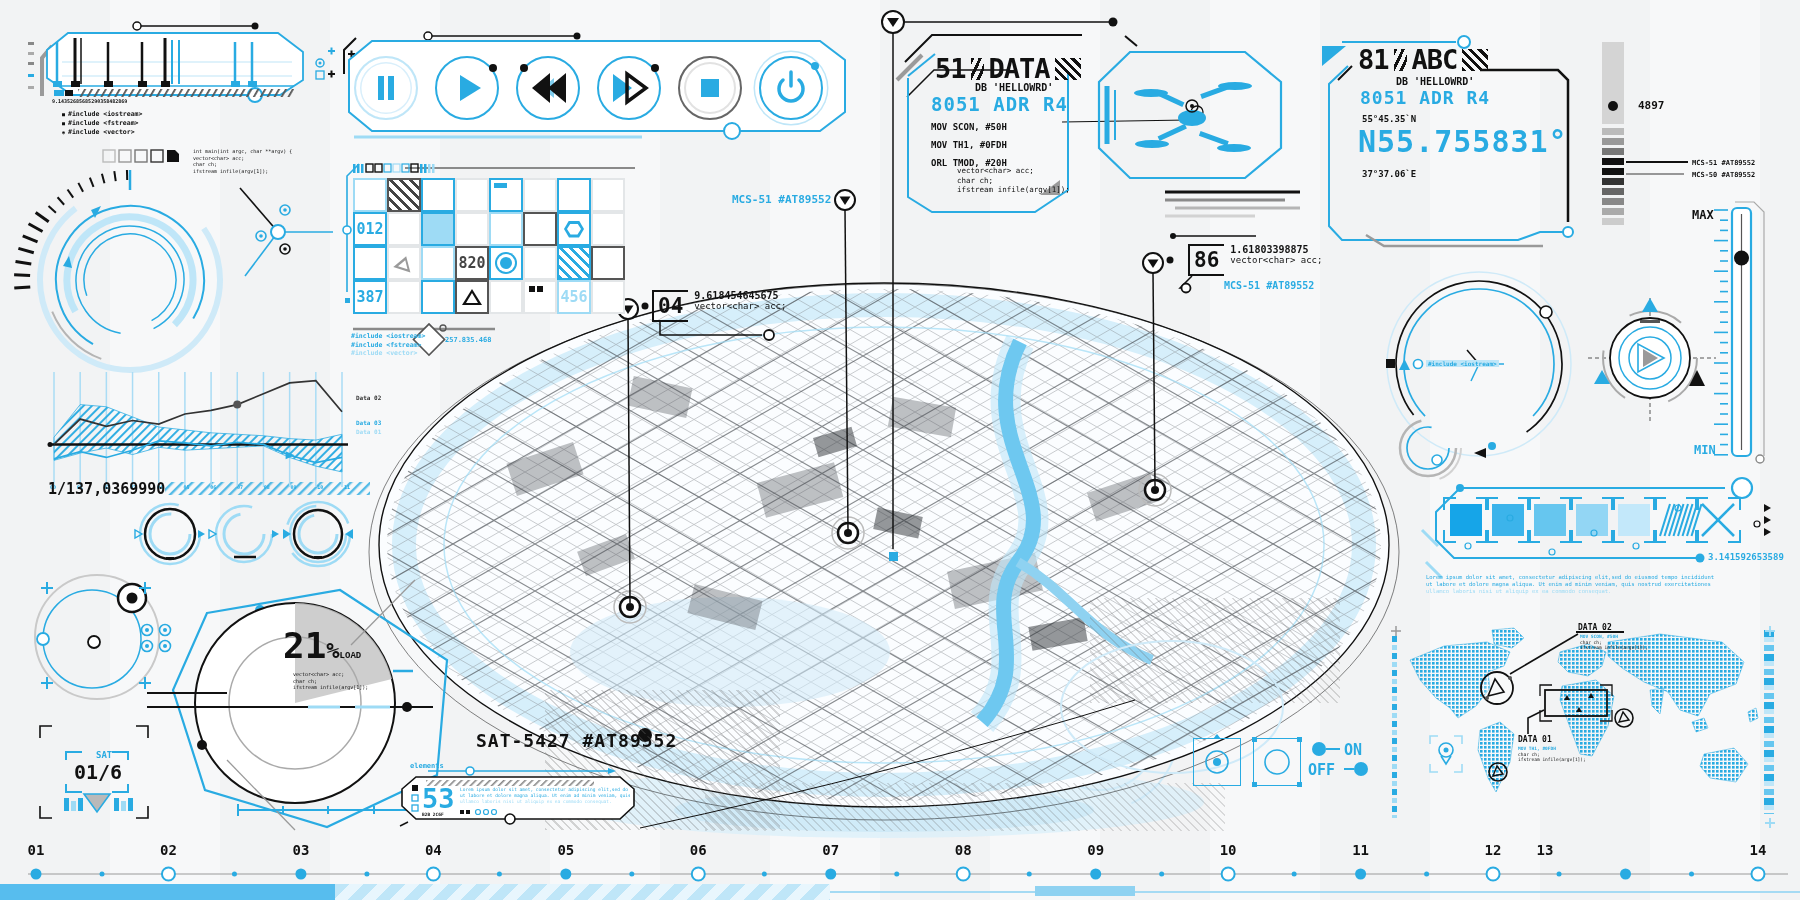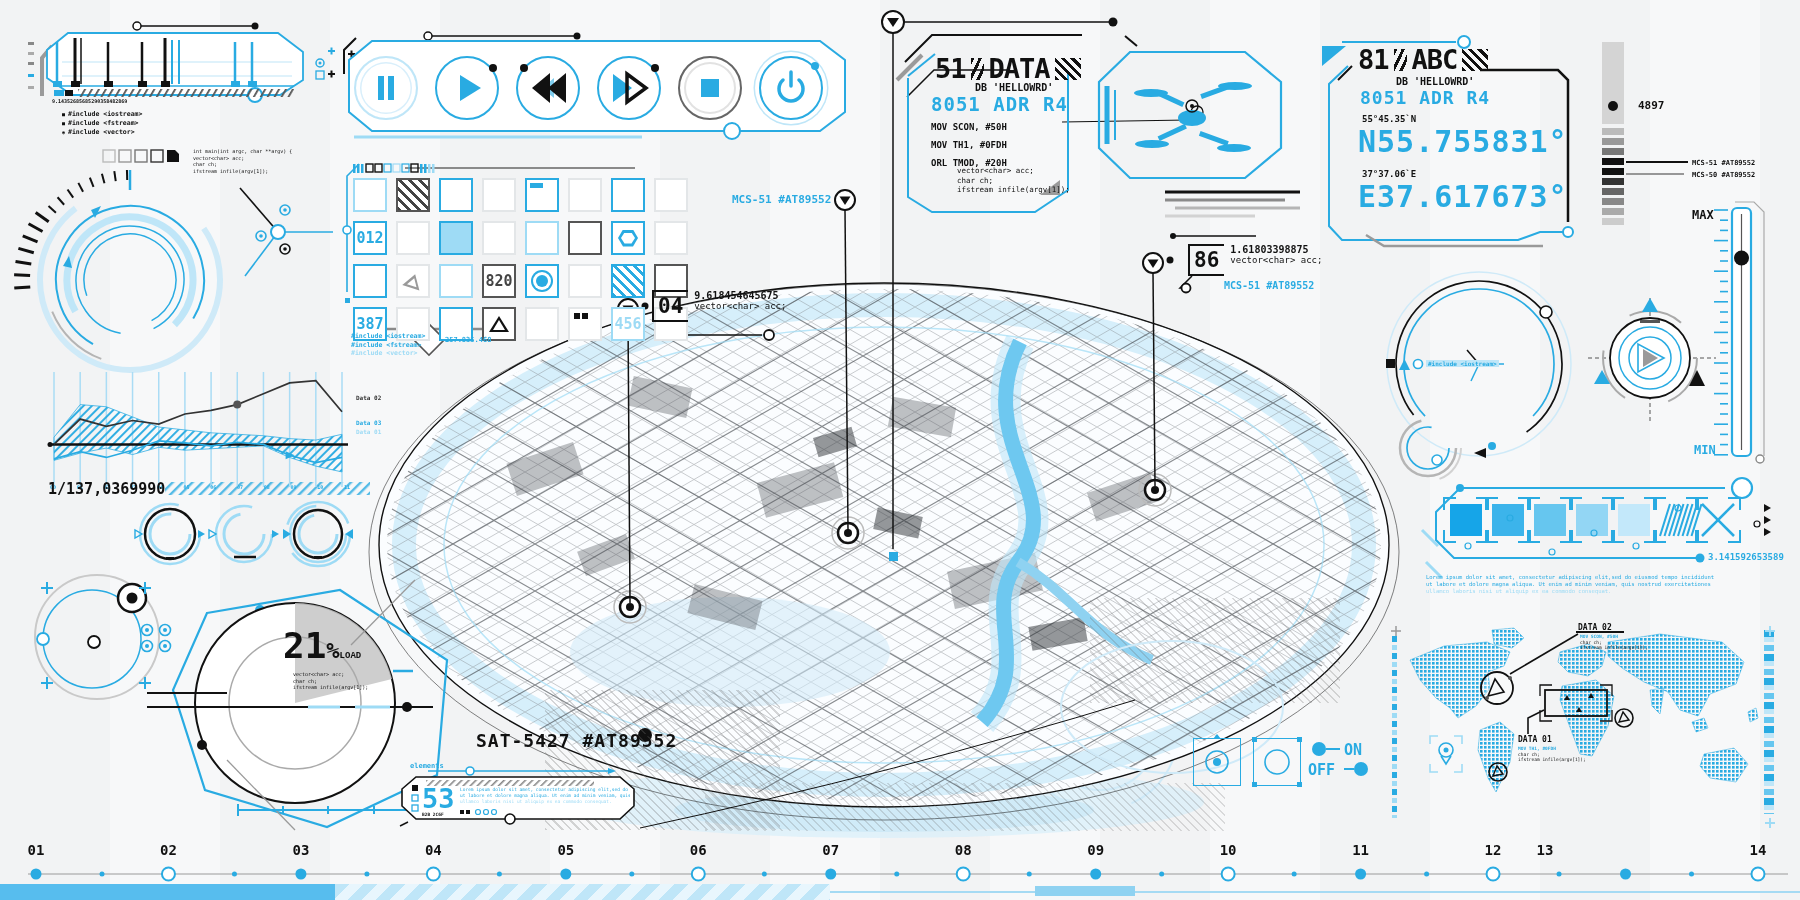--- a/index.html
+++ b/index.html
@@ -20,21 +20,21 @@
   .inc:nth-child(3)::before{content:"◉ ";}
   
   #mediabtns{display:flex;gap:17px;}
   .mbtn{width:60px;height:60px;border-radius:50%;border:2.5px solid #29abe2;position:relative;background:#fff;flex:none;}
   .mbtn svg{position:absolute;left:0;top:0;}
   .mbtn.pause{border-color:#bfe6f8;box-shadow:inset 0 0 0 4px #fff, inset 0 0 0 5.5px #d9effb;}
   .mbtn.stop{border-color:#666;box-shadow:inset 0 0 0 4px #fff, inset 0 0 0 6px #e2e2e2;}
   .mbtn.power{box-shadow:0 0 0 4px #fff,0 0 0 5.5px #bfe6f8;}
   .mdot{position:absolute;width:8px;height:8px;border-radius:50%;background:#111;}
   
-  #gridcells{display:grid;grid-template-columns:repeat(8,34px);grid-auto-rows:34px;gap:9px;}
+  #gridcells{display:grid;grid-template-columns:repeat(8,34px);grid-auto-rows:34px;gap:0;}
   .gc{border:2px solid #e3e6e8;position:relative;display:flex;align-items:center;justify-content:center;background:#fff;}
   .c-b{border-color:#29abe2;} .c-lb{border-color:#9edbf5;} .c-d{border-color:#555;} .c-g{border-color:#e3e6e8;}
   .gv{font-weight:bold;font-size:15px;}
   .gv-blue{color:#29abe2;} .gv-dark{color:#444;} .gv-light{color:#9edbf5;}
   .gg-hatchD{background:repeating-linear-gradient(45deg,#444 0 2.5px,#fff 2.5px 7px);}
   .gg-hatchB{background:repeating-linear-gradient(45deg,#29abe2 0 2.5px,#fff 2.5px 7px);}
   .gg-fill{background:#9edbf5;}
   .gg-bar::before{content:"";position:absolute;top:3px;left:3px;width:13px;height:5px;background:#29abe2;}
   .gg-sq2::before{content:"";position:absolute;top:4px;left:4px;width:6px;height:6px;background:#111;box-shadow:8px 0 0 #111;}
   .gg-circ::before{content:"";width:12px;height:12px;border-radius:50%;background:#29abe2;box-shadow:0 0 0 3px #fff,0 0 0 5px #29abe2;}
@@ -506,21 +506,20 @@
       <span>81</span>
       <span class="slashes"></span>
       <span>ABC</span>
       <span class="hatchblk"></span>
     </div>
     <div class="abs b" style="left:78px;top:44px;font-size:10px;">DB 'HELLOWRD'</div>
     <div class="abs b blue" style="left:42px;top:55px;font-size:18px;letter-spacing:1px;">8051 ADR R4</div>
     <div class="abs b" style="left:44px;top:82px;font-size:9px;">55°45.35`N</div>
     <div class="abs b blue" style="left:40px;top:92px;font-size:30px;letter-spacing:1px;">N55.755831°</div>
     <div class="abs b" style="left:44px;top:137px;font-size:9px;">37°37.06`E</div>
-    <div class="abs b blue" style="left:40px;top:147px;font-size:30px;letter-spacing:1px;">E37.617673°</div>
   </div>
 
   <div class="abs" style="left:1598px;top:40px;width:185px;height:220px;z-index:4">
     <svg width="185" height="220" viewBox="0 0 185 220">
       <rect x="4" y="2" width="22" height="82" fill="#d4d4d4"></rect>
       <circle cx="15" cy="66" r="5" fill="#111"></circle>
       <g>
         <rect x="4" y="88" width="22" height="7" fill="#bbb"></rect>
           <rect x="4" y="98" width="22" height="7" fill="#999"></rect>
         <rect x="4" y="108" width="22" height="7" fill="#777"></rect>
@@ -718,20 +717,41 @@
       </g>
       <g stroke="#29abe2" stroke-width="2">
         <path d="M19,20 v12 M13,26 h12"></path>
           <path d="M117,20 v12 M111,26 h12"></path>
         <path d="M19,115 v12 M13,121 h12"></path>
           <path d="M117,115 v12 M111,121 h12"></path>
       </g>
     </svg>
   </div>
 
+  <div class="abs" style="left:40px;top:726px;width:120px;height:100px;z-index:4">
+    <svg width="120" height="100" viewBox="0 0 120 100">
+      <path d="M0,12 V0 H12 M96,0 H108 V12 M0,80 V92 H12 M96,92 H108 V80" fill="none" stroke="#111" stroke-width="1.6"></path>
+      <path d="M26,34 V26 H42 M72,26 H88 V34 M26,58 V66 H42 M72,66 H88 V58" fill="none" stroke="#29abe2" stroke-width="2"></path>
+      <polygon points="44,68 70,68 57,86" fill="#b9b9b9" stroke="#29abe2" stroke-width="1.6"></polygon>
+      <g fill="#29abe2">
+        <rect x="24" y="72" width="5" height="13"></rect>
+          <rect x="31" y="75" width="5" height="10"></rect>
+          <rect x="38" y="72" width="5" height="13"></rect>
+        <rect x="74" y="72" width="5" height="13"></rect>
+          <rect x="81" y="75" width="5" height="10"></rect>
+          <rect x="88" y="72" width="5" height="13"></rect>
+      </g>
+      <g fill="#9edbf5">
+          <rect x="31" y="75" width="5" height="10"></rect>
+          <rect x="81" y="75" width="5" height="10"></rect>
+        </g>
+    </svg>
+    <div class="abs b blue" style="left:56px;top:24px;font-size:9px;">SAT</div>
+    <div class="abs b" style="left:34px;top:34px;font-size:20px;">01/6</div>
+  </div>
 
   <div class="abs" style="left:165px;top:585px;width:340px;height:250px;z-index:4">
     <svg width="340" height="250" viewBox="0 0 340 250">
       <polygon points="42,28 175,5 282,75 272,190 162,242 40,205 8,105" fill="none" stroke="#29abe2" stroke-width="2.2"></polygon>
       <circle cx="95" cy="25" r="5" fill="#29abe2"></circle>
       <circle cx="130" cy="118" r="100" fill="#fff" stroke="#111" stroke-width="2"></circle>
       <path d="M130,118 L130,18 A100,100 0 0 1 227,94 Z" fill="#c6c6c6" opacity="0.85"></path>
       <circle cx="130" cy="118" r="66" fill="none" stroke="#aaa" stroke-width="1.5"></circle>
       <line x1="-18" y1="122" x2="268" y2="122" stroke="#111" stroke-width="1.8"></line>
       <line x1="-18" y1="108" x2="62" y2="108" stroke="#111" stroke-width="1.8"></line>

